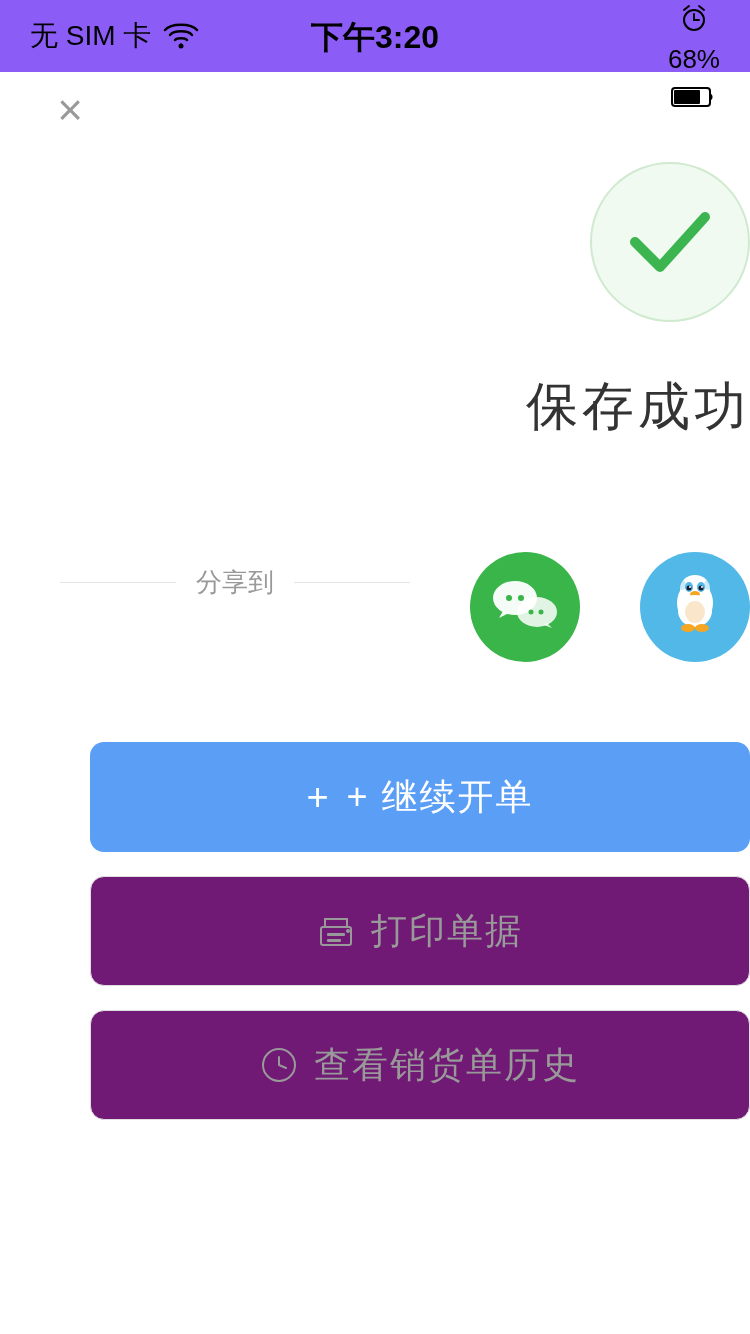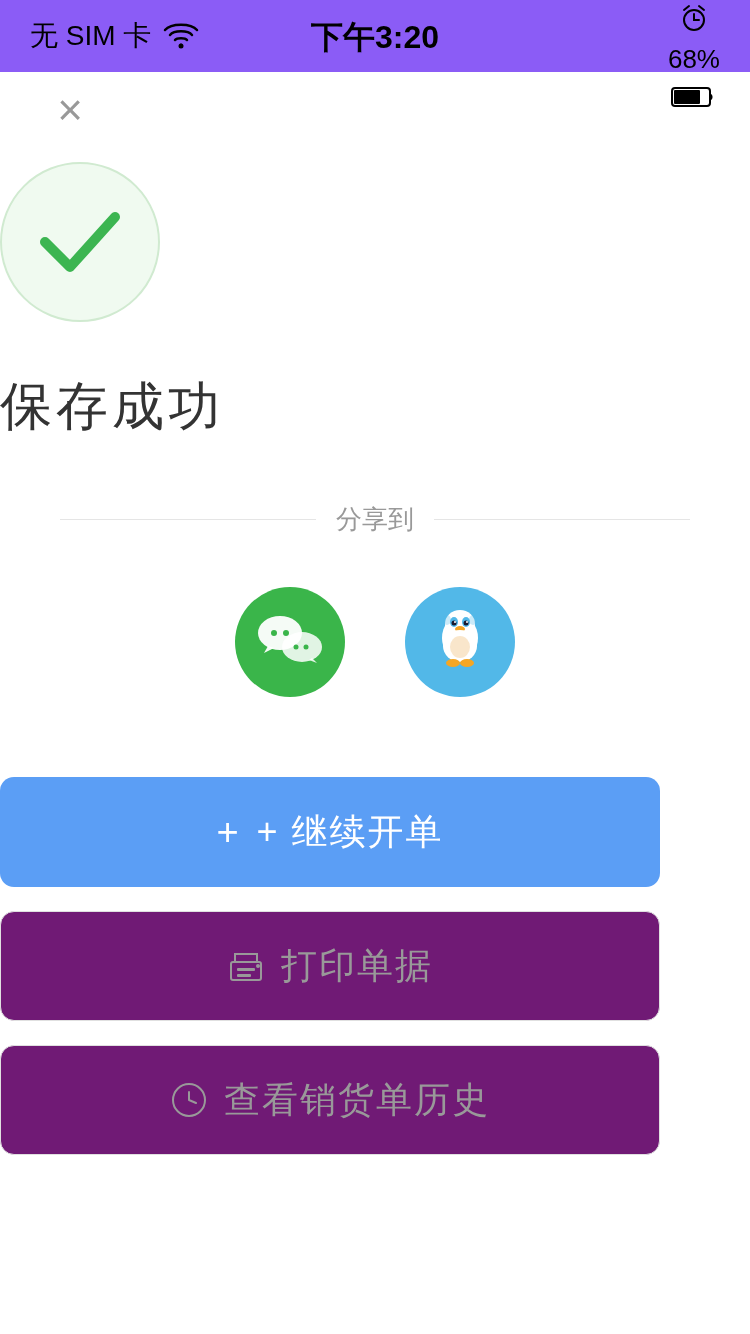--- a/index.html
+++ b/index.html
@@ -78,21 +78,21 @@
     .close-x {
       font-size: 44px;
       color: #999999;
       line-height: 1;
     }
 
     
     .main-content {
       display: flex;
       flex-direction: column;
-      align-items: flex-start;
+      align-items: flex-end;
       padding-top: 60px;
     }
 
     
     .success-circle {
       width: 160px;
       height: 160px;
       border-radius: 50%;
       background: #f0faf0;
       border: 2px solid #d0ead0;
@@ -109,21 +109,20 @@
       font-weight: 400;
       margin-top: 50px;
       letter-spacing: 4px;
     }
 
     
     .share-section {
       width: 100%;
       margin-top: 60px;
       display: flex;
-      flex-direction: column;
       align-items: center;
     }
 
     .share-divider {
       width: 100%;
       display: flex;
       align-items: center;
       gap: 20px;
       padding: 0 60px;
     }

